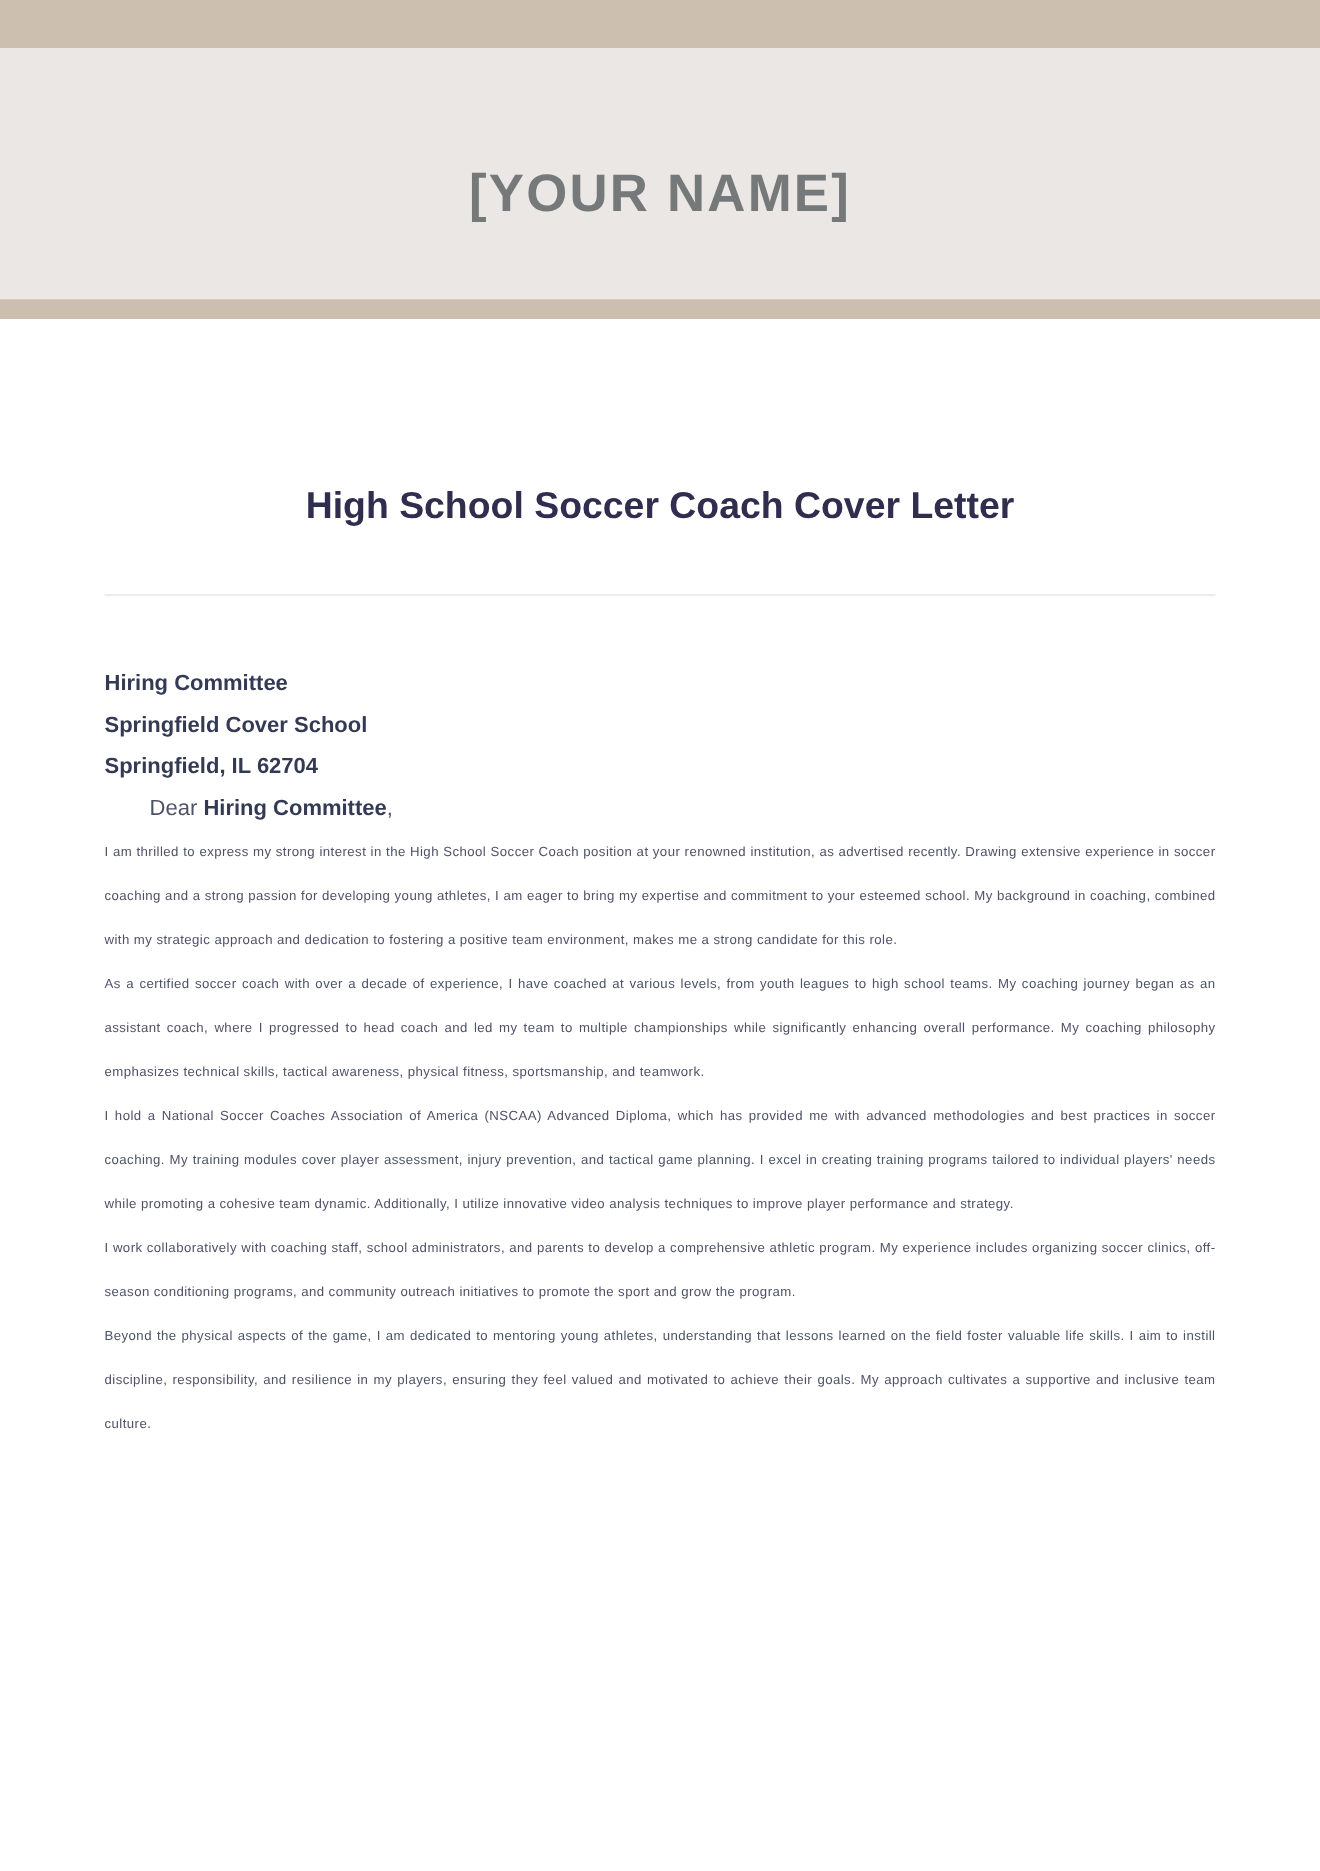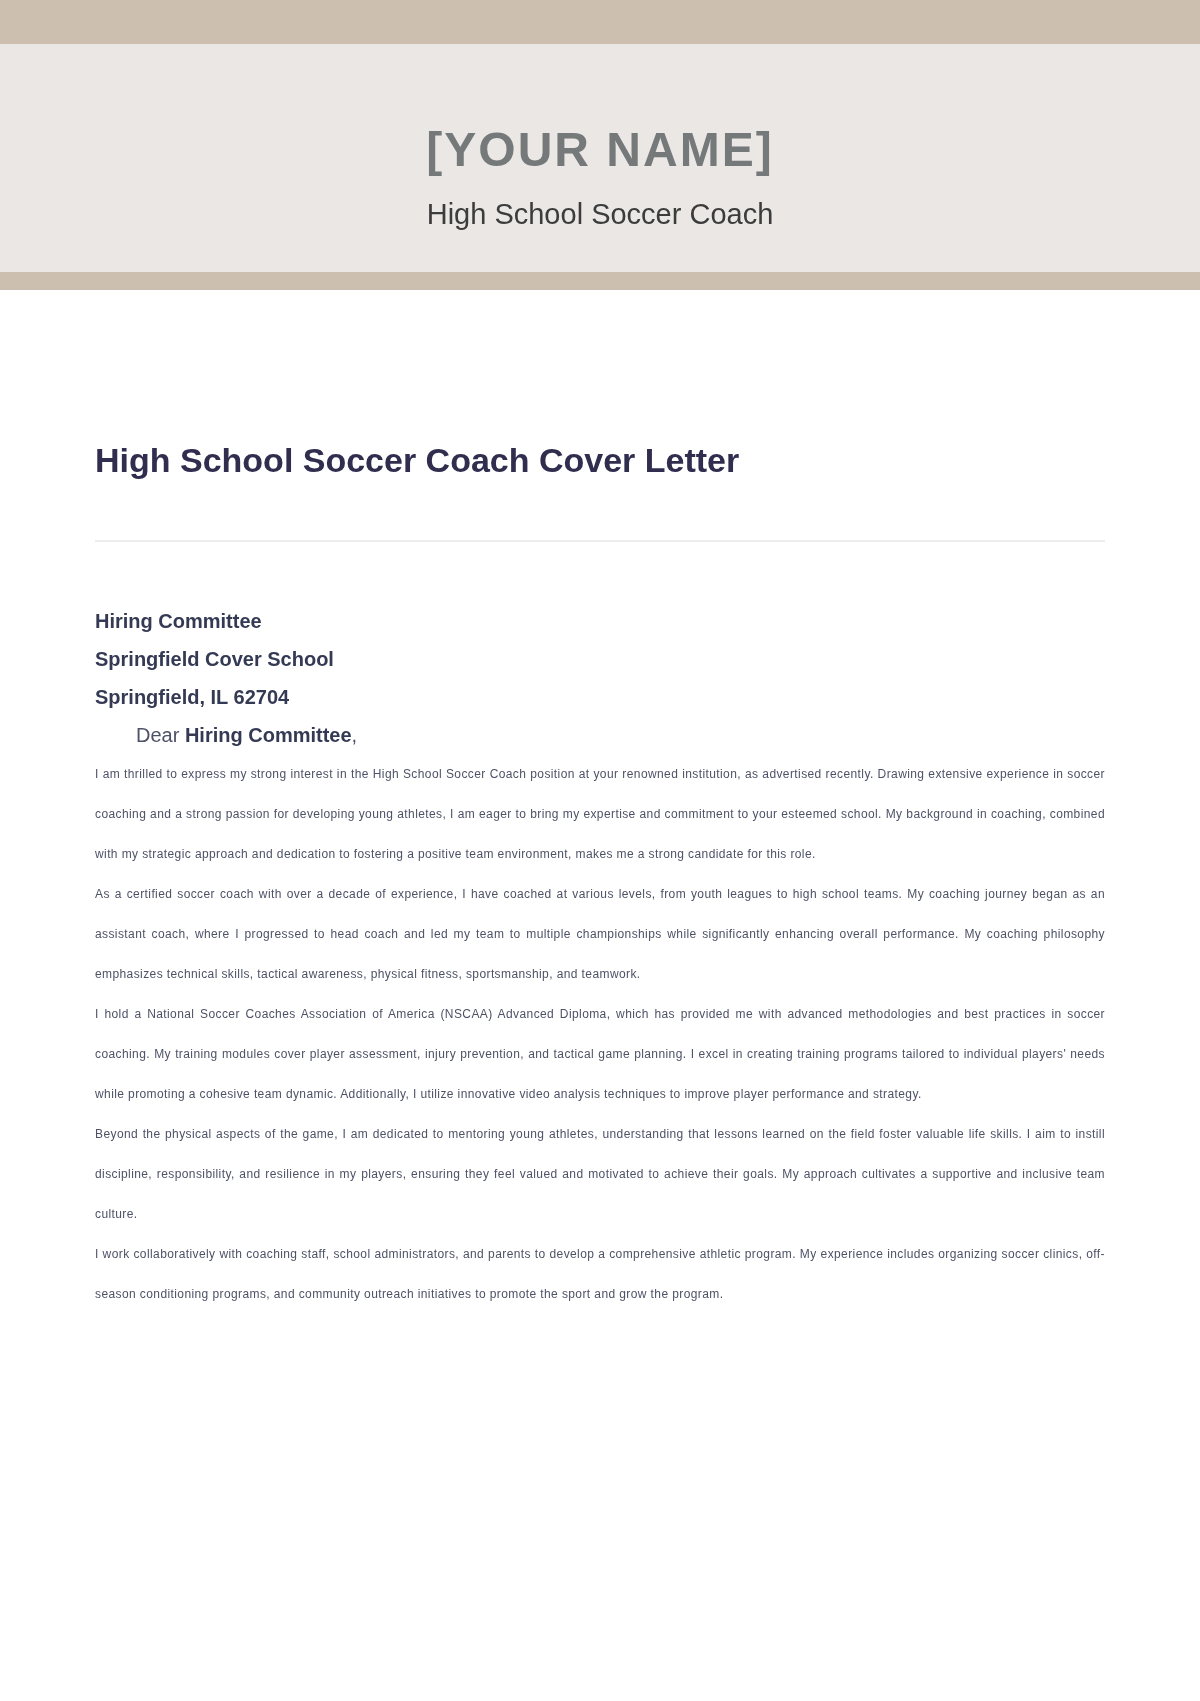--- a/index.html
+++ b/index.html
@@ -52,21 +52,21 @@
   }
   .tan-strip{
     height:18px;
     background:var(--tan);
   }
   .doc{
     padding:0 95px;
   }
   .doc-title{
     margin-top:148px;
-    text-align:left;
+    text-align:center;
     font-size:34px;
     line-height:44px;
     font-weight:bold;
     color:var(--title-color);
   }
   .divider{
     height:2px;
     background:var(--divider);
     margin-top:58px;
   }
@@ -96,37 +96,36 @@
     color:var(--body-color);
   }
 </style>
 </head>
 <body>
 
 <div class="top-bar"></div>
 
 <div class="header">
   <div class="header-name">[YOUR NAME]</div>
-  <div class="header-role">High School Soccer Coach</div>
 </div>
 
 <div class="tan-strip"></div>
 
 <div class="doc">
   <div class="doc-title">High School Soccer Coach Cover Letter</div>
   <div class="divider"></div>
 
   <div class="recipient">
     <div class="recipient-line">Hiring Committee</div>
     <div class="recipient-line">Springfield Cover School</div>
     <div class="recipient-line">Springfield, IL 62704</div>
   </div>
 
   <div class="salutation"><span>Dear </span><b>Hiring Committee</b><span>,</span></div>
 
   <div class="letter-body">
     <p>I am thrilled to express my strong interest in the High School Soccer Coach position at your renowned institution, as advertised recently. Drawing extensive experience in soccer coaching and a strong passion for developing young athletes, I am eager to bring my expertise and commitment to your esteemed school. My background in coaching, combined with my strategic approach and dedication to fostering a positive team environment, makes me a strong candidate for this role.</p>
     <p>As a certified soccer coach with over a decade of experience, I have coached at various levels, from youth leagues to high school teams. My coaching journey began as an assistant coach, where I progressed to head coach and led my team to multiple championships while significantly enhancing overall performance. My coaching philosophy emphasizes technical skills, tactical awareness, physical fitness, sportsmanship, and teamwork.</p>
     <p>I hold a National Soccer Coaches Association of America (NSCAA) Advanced Diploma, which has provided me with advanced methodologies and best practices in soccer coaching. My training modules cover player assessment, injury prevention, and tactical game planning. I excel in creating training programs tailored to individual players' needs while promoting a cohesive team dynamic. Additionally, I utilize innovative video analysis techniques to improve player performance and strategy.</p>
+    <p>I work collaboratively with coaching staff, school administrators, and parents to develop a comprehensive athletic program. My experience includes organizing soccer clinics, off-season conditioning programs, and community outreach initiatives to promote the sport and grow the program.</p>
     <p>Beyond the physical aspects of the game, I am dedicated to mentoring young athletes, understanding that lessons learned on the field foster valuable life skills. I aim to instill discipline, responsibility, and resilience in my players, ensuring they feel valued and motivated to achieve their goals. My approach cultivates a supportive and inclusive team culture.</p>
-    <p>I work collaboratively with coaching staff, school administrators, and parents to develop a comprehensive athletic program. My experience includes organizing soccer clinics, off-season conditioning programs, and community outreach initiatives to promote the sport and grow the program.</p>
   </div>
 </div>
 
 </body></html>

